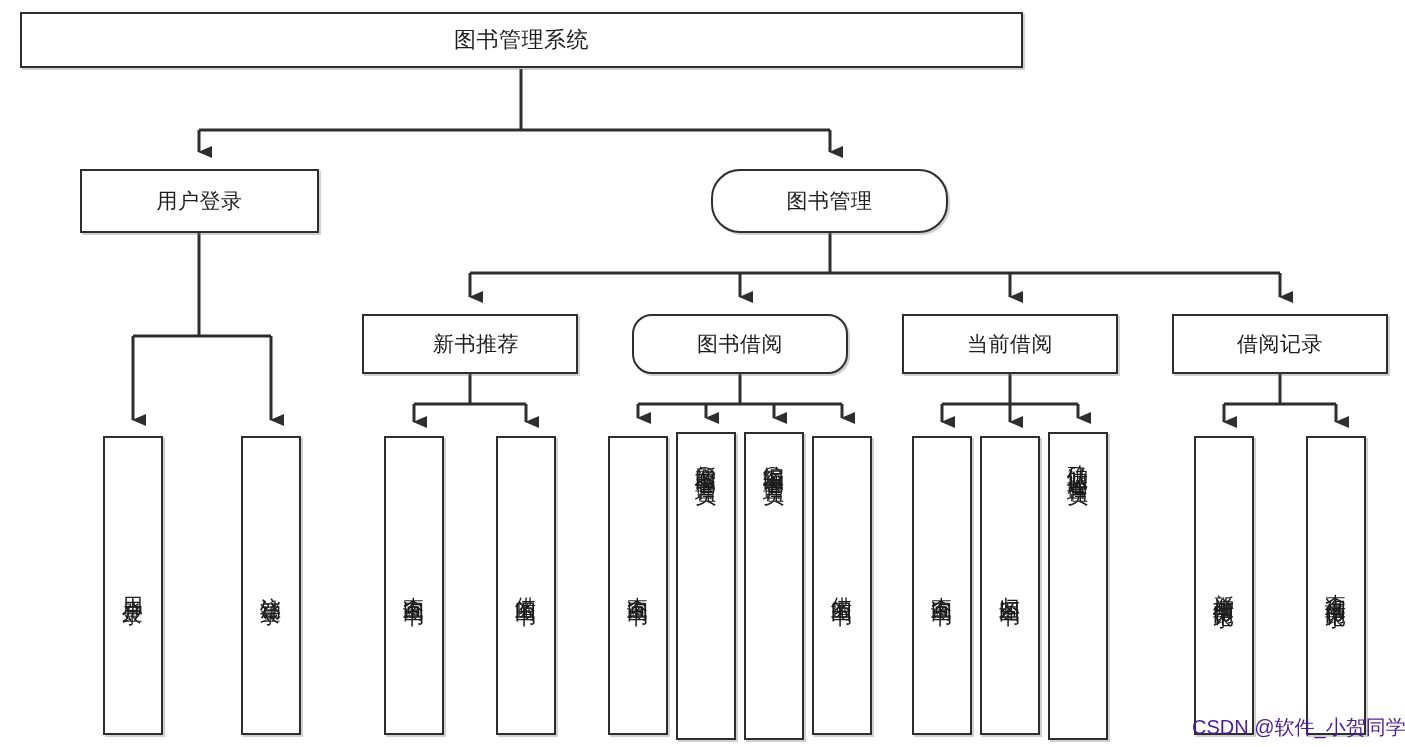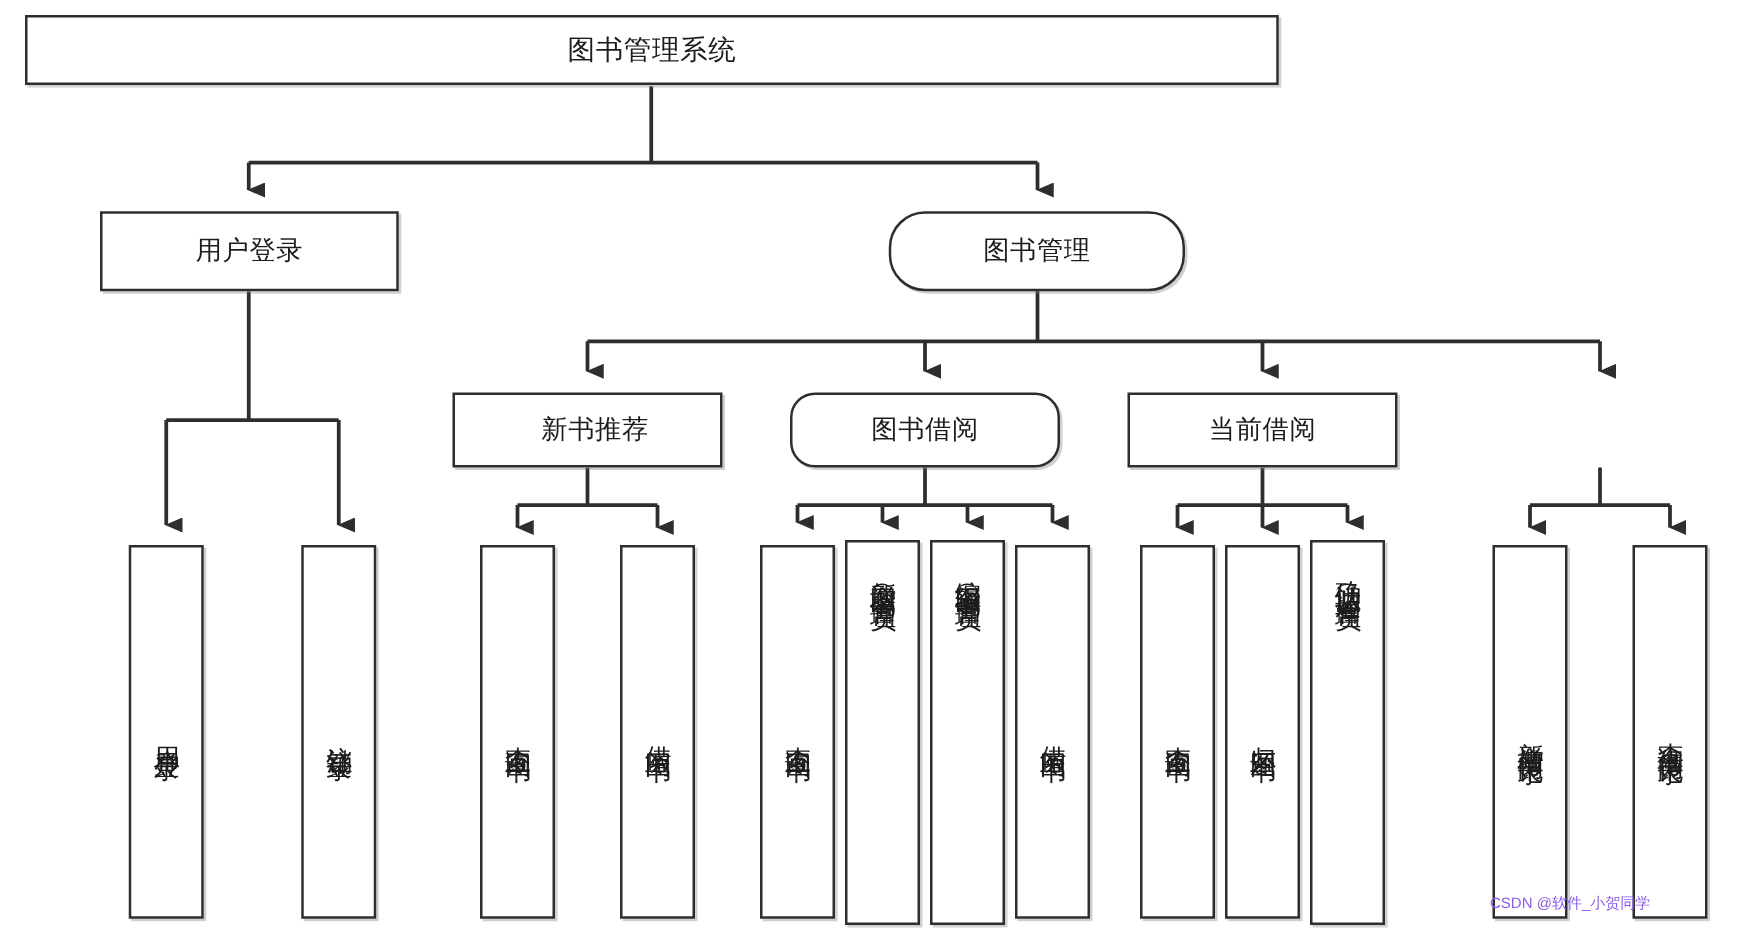--- a/index.html
+++ b/index.html
@@ -64,22 +64,22 @@
   }
   .node.v.centered {
     align-items: center;
     padding-top: 0;
   }
   .node.root .label { font-size: 22px; }
   #watermark {
     position: absolute;
     left: 1192px;
     top: 714px;
-    font-size: 12px;
-    color: #8b5cf6;
+    font-size: 20px;
+    color: #4c1d95;
     white-space: nowrap;
     z-index: 5;
     font-family: "Liberation Sans", "DejaVu Sans", sans-serif;
   }
 </style>
 </head>
 <body>
 
 <div id="canvas">
 
@@ -148,20 +148,23 @@
 
   <div class="node h" style="left:362px; top:314px; width:216px; height:60px;padding-left:12px;">
     <span class="label">新书推荐</span>
   </div>
   <div class="node h" style="left:632px; top:314px; width:216px; height:60px;border-radius:20px;">
     <span class="label">图书借阅</span>
   </div>
   <div class="node h" style="left:902px; top:314px; width:216px; height:60px;">
     <span class="label">当前借阅</span>
   </div>
+  <div class="node h" style="left:1172px; top:314px; width:216px; height:60px;">
+    <span class="label">借阅记录</span>
+  </div>
 
   <div class="node v centered" style="left:103px; top:436px; width:60px; height:299px;">
     <span class="label">用户登录</span>
   </div>
   <div class="node v centered" style="left:241px; top:436px; width:60px; height:299px;">
     <span class="label">注销登录</span>
   </div>
 
   <div class="node v centered" style="left:384px; top:436px; width:60px; height:299px;">
     <span class="label">查询图书</span>

